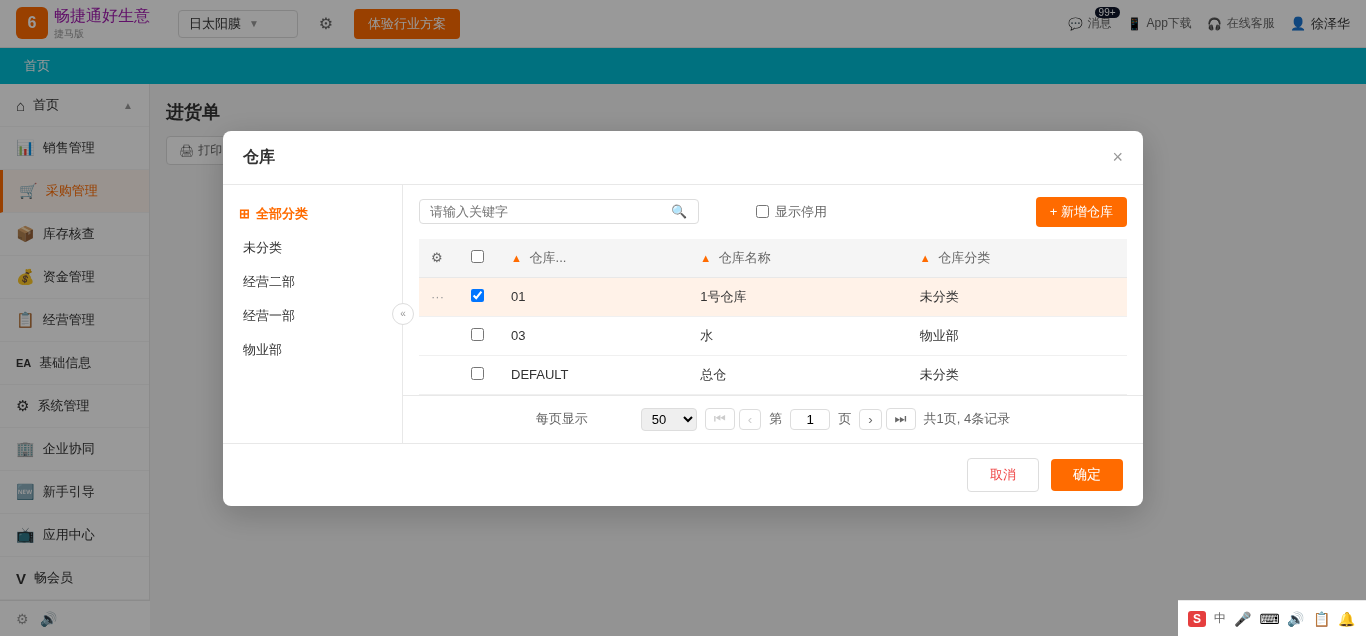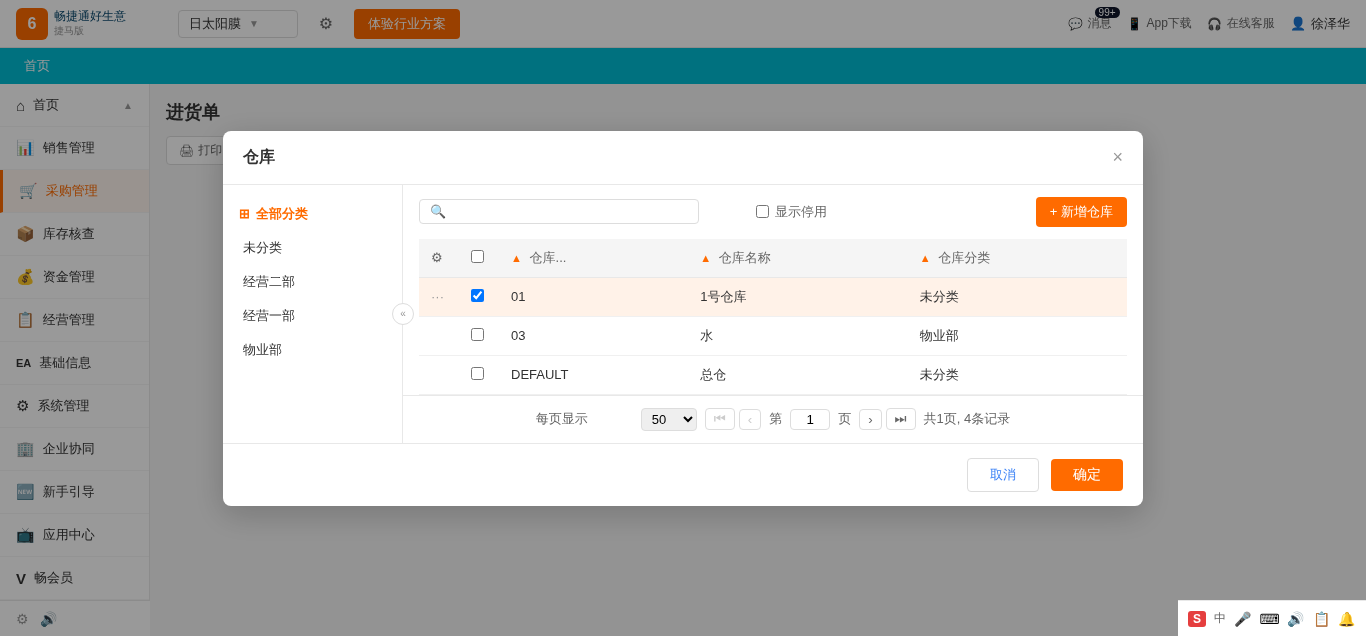--- a/index.html
+++ b/index.html
@@ -6,21 +6,21 @@
     body { font-family: 'Microsoft YaHei', Arial, sans-serif; font-size: 13px; background: #f0f2f5; overflow: hidden; width: 1366px; height: 636px; }
 
     
     .top-header {
       display: flex; align-items: center; height: 48px;
       background: #fff; border-bottom: 1px solid #e8e8e8;
       padding: 0 16px; gap: 12px;
     }
     .logo-area { display: flex; align-items: center; gap: 6px; width: 150px; }
     .logo-icon { width: 32px; height: 32px; background: #ff6b00; border-radius: 6px; display: flex; align-items: center; justify-content: center; color: white; font-weight: bold; font-size: 16px; }
-    .logo-text { font-size: 12px; color: #0c4a6e; line-height: 1.3; }
+    .logo-text { font-size: 16px; color: #a21caf; line-height: 1.3; }
     .logo-sub { font-size: 10px; color: #999; }
     .store-selector { display: flex; align-items: center; gap: 4px; padding: 4px 10px; border: 1px solid #ddd; border-radius: 4px; cursor: pointer; color: #333; font-size: 13px; min-width: 120px; }
     .store-selector .arrow { color: #999; font-size: 10px; margin-left: 4px; }
     .gear-btn { width: 32px; height: 32px; display: flex; align-items: center; justify-content: center; cursor: pointer; color: #666; font-size: 16px; }
     .trial-btn { background: #ff6b00; color: white; border: none; border-radius: 4px; padding: 6px 14px; cursor: pointer; font-size: 13px; }
     .header-right { display: flex; align-items: center; gap: 16px; margin-left: auto; }
     .header-icon-item { display: flex; align-items: center; gap: 4px; cursor: pointer; color: #666; font-size: 12px; position: relative; }
     .badge { background: #0f172a; color: white; border-radius: 10px; padding: 0 4px; font-size: 10px; position: absolute; top: -8px; right: -8px; min-width: 18px; text-align: right; }
     .user-avatar { display: flex; align-items: center; gap: 4px; cursor: pointer; color: #333; }
 
@@ -89,21 +89,21 @@
     .page-select { display: flex; align-items: center; gap: 4px; margin-left: 45px; }
     .page-select select { border: 1px solid #ddd; border-radius: 4px; padding: 2px 6px; font-size: 13px; }
     .page-nav { display: flex; align-items: center; gap: 4px; }
     .page-nav button { border: 1px solid #ddd; background: #fff; border-radius: 4px; padding: 2px 8px; cursor: pointer; color: #666; }
     .page-nav button:disabled { color: #ccc; cursor: not-allowed; }
     .page-input { display: flex; align-items: center; gap: 4px; }
     .page-input input { width: 40px; border: 1px solid #ddd; border-radius: 4px; padding: 2px 6px; text-align: center; }
 
     
     .modal-footer { display: flex; align-items: center; justify-content: flex-end; gap: 12px; padding: 14px 20px; border-top: 1px solid #e8e8e8; }
-    .cancel-btn { border: 1px solid #ddd; background: #fff; border-radius: 4px; padding: 7px 22px; cursor: pointer; color: #3b82f6; font-size: 13px; }
+    .cancel-btn { border: 1px solid #ddd; background: #fff; border-radius: 4px; padding: 7px 22px; cursor: pointer; color: #ef4444; font-size: 13px; }
     .confirm-btn { background: #ff6b00; color: white; border: none; border-radius: 4px; padding: 7px 22px; cursor: pointer; font-size: 14px; }
 
     .sort-icon { color: #ff6b00; font-size: 11px; margin-right: 4px; }
   </style>
 </head>
 <body>
 
 <div class="top-header">
   <div class="logo-area">
     <div class="logo-icon">
@@ -250,20 +250,21 @@
         <div class="category-item">经营二部</div>
         <div class="category-item">经营一部</div>
         <div class="category-item">物业部</div>
         <div class="collapse-btn">«</div>
       </div>
 
       <div class="table-panel">
 
         <div class="table-toolbar">
           <div class="search-input">
+            <input type="text" placeholder="请输入关键字" style="">
             <span class="search-icon">🔍</span>
           </div>
           <label class="show-disabled">
             <input type="checkbox" style="">
             <span>显示停用</span>
           </label>
           <button class="add-btn">+ 新增仓库</button>
         </div>
 
         <div class="table-container">

